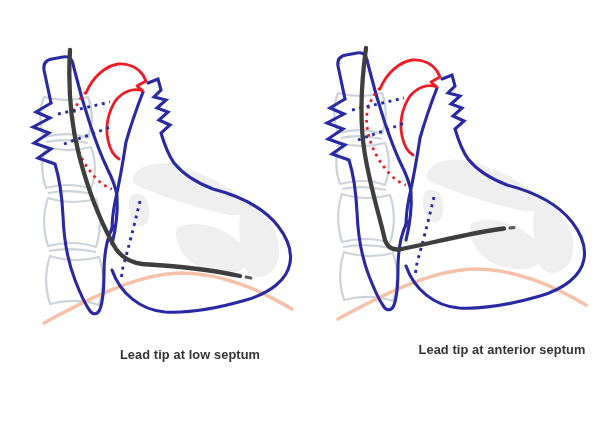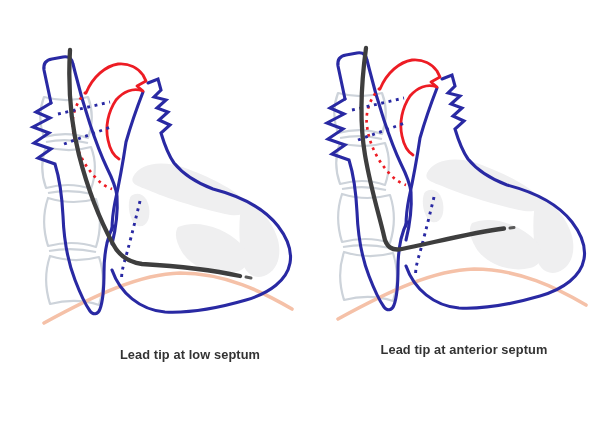--- a/index.html
+++ b/index.html
@@ -78,14 +78,14 @@
 
     <g>
       <use href="#heart-base" transform="translate(294,-4)"></use>
 
       <path class="lead" d="M 366,48 C 361,85 359,120 365,155 C 371,190 380,218 384,236 C 386,247 392,251 402,249 C 432,243 474,232 504,228.5"></path>
       <path class="tick" d="M 510,228 L 514,227.5"></path>
     </g>
   </svg>
 
   <div class="caption" style="left:190px;top:340px;margin-top:7px;">Lead tip at low septum</div>
-  <div class="caption" style="left:464px;top:342px;">Lead tip at anterior septum</div>
+  <div class="caption" style="left:502px;top:342px;">Lead tip at anterior septum</div>
 </div>
 
 </body></html>

